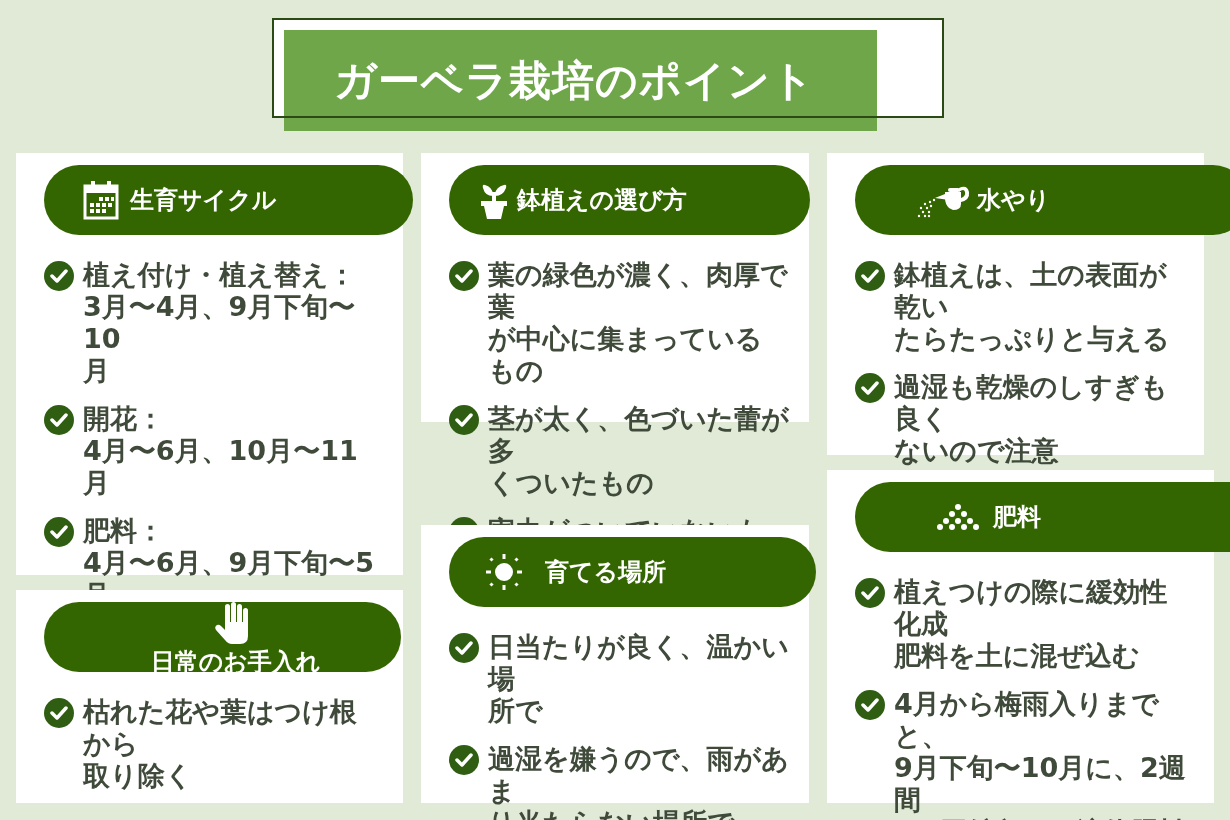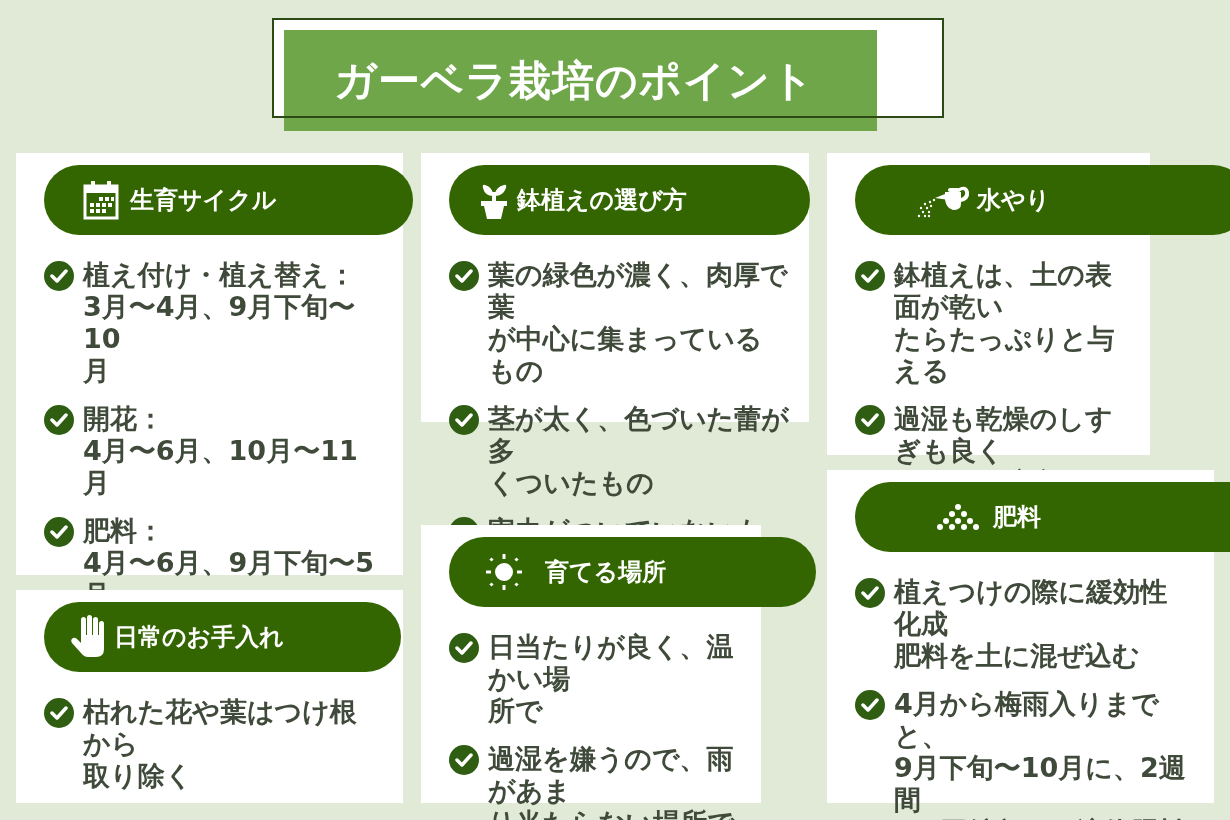--- a/index.html
+++ b/index.html
@@ -109,21 +109,21 @@
           </svg>
         </span>
       <span class="item-text" style="white-space:pre-line;">肥料：
 4月〜6月、9月下旬〜5
 月</span>
     </div>
   </div>
 </div>
 
 <div class="card" style="left:16px; top:590px; width:387px; height:213px;">
-  <div class="pill" style="padding-left:26px;">
+  <div class="pill" style="padding-left:26px;flex-direction:column;">
     <span class="ico" style="margin-right:8px;">
       <svg width="36" height="44" viewBox="0 0 36 44">
         <g fill="#fff">
           <rect x="11" y="2" width="5" height="22" rx="2.5"></rect>
           <rect x="17" y="0" width="5" height="24" rx="2.5"></rect>
           <rect x="23" y="2" width="5" height="22" rx="2.5"></rect>
           <rect x="29" y="6" width="5" height="20" rx="2.5"></rect>
           <path d="M11 20 L34 20 L34 34 Q34 42 26 42 L18 42 Q14 42 11 38 L2 28 Q0 25 3 23 Q5 22 7 24 L11 28 Z"></path>
         </g>
       </svg>
@@ -181,21 +181,21 @@
       <span class="check">
           <svg width="18" height="14" viewBox="0 0 18 14">
             <path d="M2 7 L7 12 L16 2" fill="none" stroke="#fff" stroke-width="3.5" stroke-linecap="round" stroke-linejoin="round"></path>
           </svg>
         </span>
       <span class="item-text" style="white-space:pre-line;">害虫がついていないもの</span>
     </div>
   </div>
 </div>
 
-<div class="card" style="left:421px; top:525px; width:340px; height:278px;">
+<div class="card" style="left:421px; top:525px; width:388px; height:278px;">
   <div class="pill" style="padding-left:36px;">
     <span class="ico" style="margin-right:22px;">
       <svg width="38" height="38" viewBox="0 0 38 38">
         <g fill="#fff">
           <circle cx="19" cy="19" r="9"></circle>
           <rect x="17.5" y="1" width="3" height="5"></rect>
           <rect x="17.5" y="32" width="3" height="5"></rect>
           <rect x="1" y="17.5" width="5" height="3"></rect>
           <rect x="32" y="17.5" width="5" height="3"></rect>
           <rect x="5" y="5" width="3" height="3" transform="rotate(45 6.5 6.5)"></rect>
@@ -222,21 +222,21 @@
           <svg width="18" height="14" viewBox="0 0 18 14">
             <path d="M2 7 L7 12 L16 2" fill="none" stroke="#fff" stroke-width="3.5" stroke-linecap="round" stroke-linejoin="round"></path>
           </svg>
         </span>
       <span class="item-text" style="white-space:pre-line;">過湿を嫌うので、雨があま
 り当たらない場所で</span>
     </div>
   </div>
 </div>
 
-<div class="card" style="left:827px; top:153px; width:323px; height:302px;">
+<div class="card" style="left:827px; top:153px; width:377px; height:302px;">
   <div class="pill" style="padding-left:62px;">
     <span class="ico" style="margin-right:6px;">
       <svg width="54" height="36" viewBox="0 0 54 36">
         <g fill="#fff">
           <circle cx="2" cy="34" r="1.2"></circle>
             <circle cx="6" cy="30" r="1.2"></circle>
             <circle cx="4" cy="26" r="1.2"></circle>
           <circle cx="8" cy="34" r="1.2"></circle>
             <circle cx="10" cy="26" r="1.2"></circle>
             <circle cx="12" cy="30" r="1.2"></circle>

